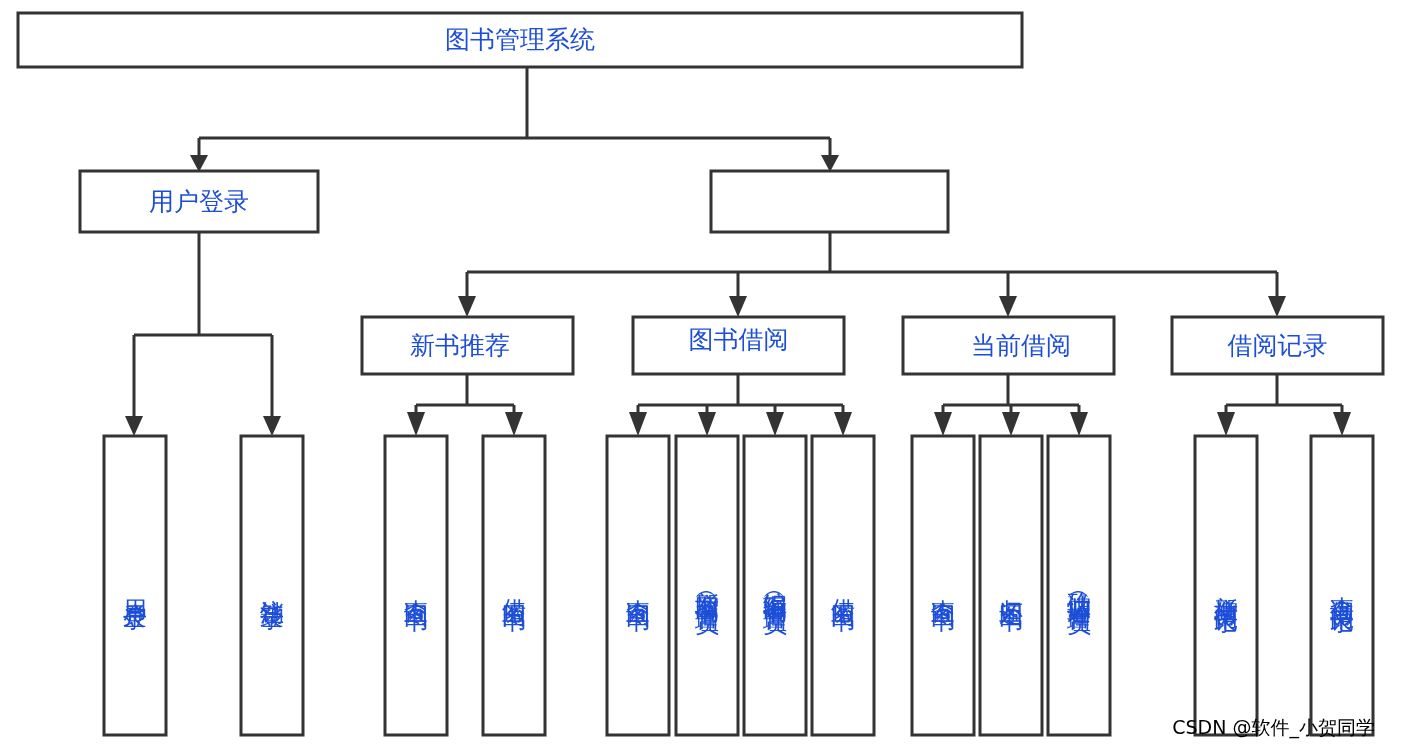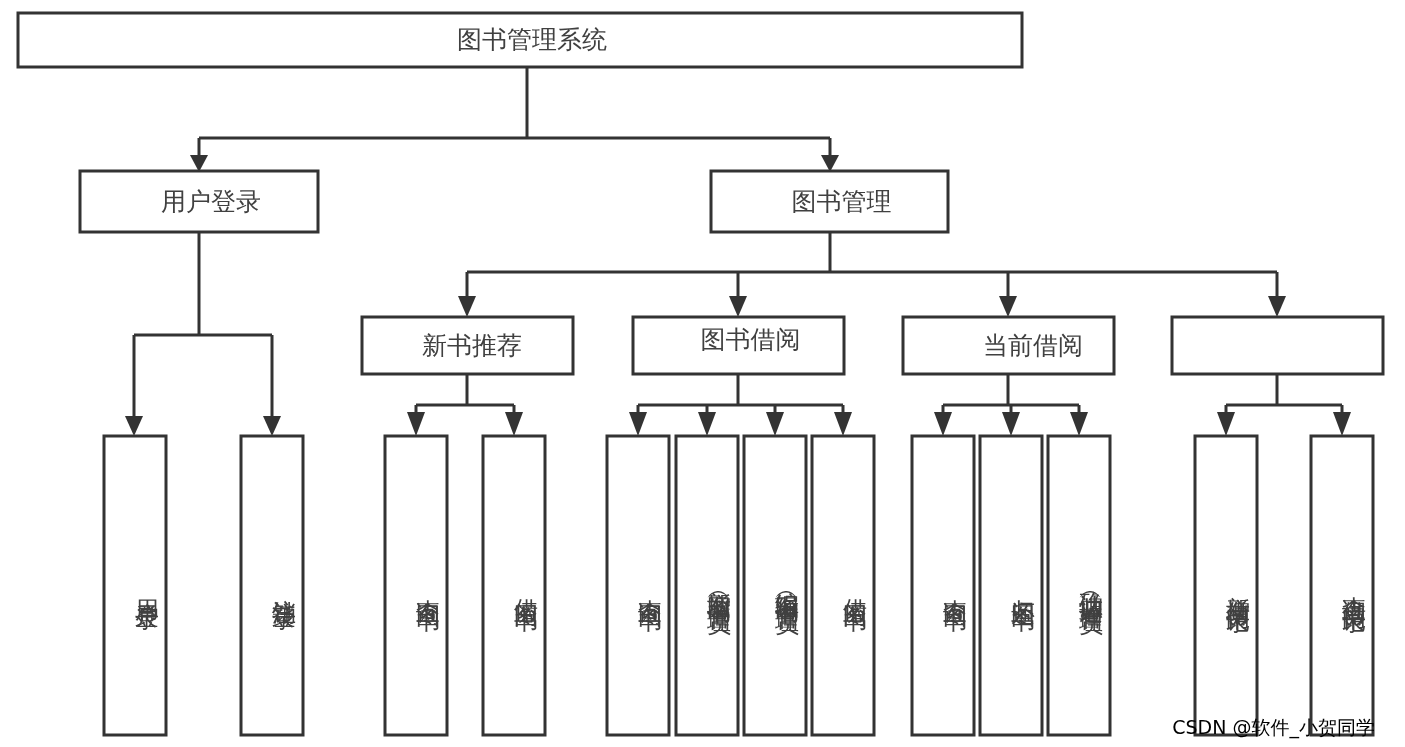--- a/index.html
+++ b/index.html
@@ -39,28 +39,27 @@
   }
   .arrow-head {
     fill: #333333;
     stroke: none;
   }
   .node-label {
     position: absolute;
     display: flex;
     align-items: center;
     justify-content: center;
-    color: #404040;
+    color: #1d4ed8;
     font-family: "DejaVu Sans", "Liberation Sans", sans-serif;
     font-weight: 400;
     line-height: 1.18;
     text-align: center;
     pointer-events: none;
     box-sizing: border-box;
-    margin-left: 12px;
   }
   .node-label.horizontal {
     font-size: 25px;
     writing-mode: horizontal-tb;
   }
   .node-label.vertical {
     writing-mode: vertical-rl;
     text-orientation: upright;
     font-size: 24px;
     letter-spacing: 3px;
@@ -168,25 +167,25 @@
     <path class="connector" d="M 1226 405 L 1342 405"></path>
     <path class="connector" d="M 1226 405 L 1226 418"></path>
     <path class="connector" d="M 1342 405 L 1342 418"></path>
     <polygon class="arrow-head" points="1217,412 1235,412 1226,436"></polygon>
     <polygon class="arrow-head" points="1333,412 1351,412 1342,436"></polygon>
   </svg>
 
   <div class="node-label horizontal" style="left:18px; top:13px; width:1004px; height:54px;">图书管理系统</div>
 
   <div class="node-label horizontal" style="left:80px; top:171px; width:238px; height:61px;">用户登录</div>
-  <div class="node-label horizontal" style="left:711px; top:171px; width:237px; height:61px;">图书管理</div>
 
   <div class="node-label horizontal" style="left:362px; top:317px; width:196px; height:57px;">新书推荐</div>
   <div class="node-label horizontal" style="left:633px; top:317px; width:211px; height:46px;">图书借阅</div>
   <div class="node-label horizontal" style="left:903px; top:317px; width:211px; height:57px;padding-left:25px;">当前借阅</div>
+  <div class="node-label horizontal" style="left:1172px; top:317px; width:211px; height:57px;">借阅记录</div>
 
   <div class="node-label vertical" style="left:104px; top:436px; width:62px; height:299px;">用户登录</div>
   <div class="node-label vertical" style="left:241px; top:436px; width:62px; height:299px;">注销登录</div>
 
   <div class="node-label vertical" style="left:385px; top:436px; width:62px; height:299px;">查询图书</div>
   <div class="node-label vertical" style="left:483px; top:436px; width:62px; height:299px;">借阅图书</div>
 
   <div class="node-label vertical" style="left:607px; top:436px; width:62px; height:299px;">查询图书</div>
   <div class="node-label vertical" style="left:676px; top:436px; width:62px; height:299px;">新增图书（管理员）</div>
   <div class="node-label vertical" style="left:744px; top:436px; width:62px; height:299px;">编辑图书（管理员）</div>

